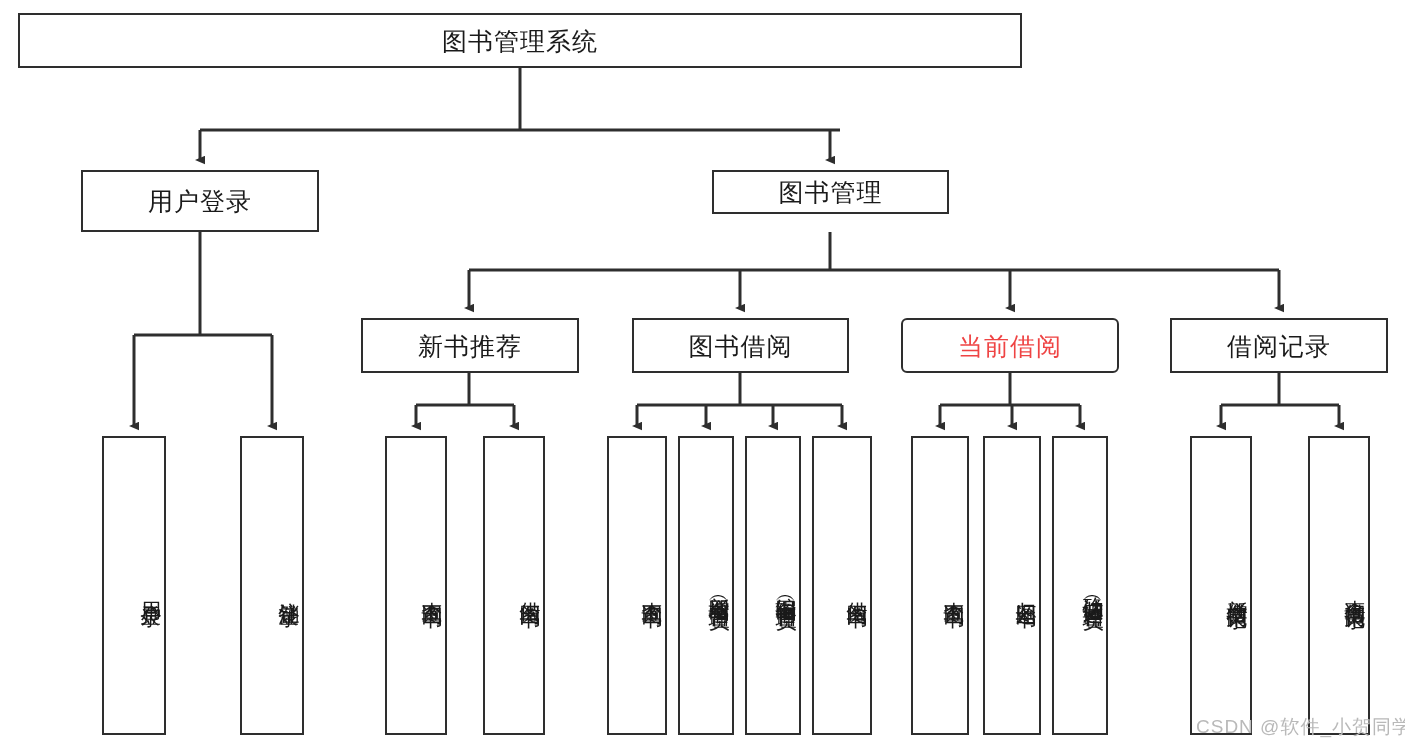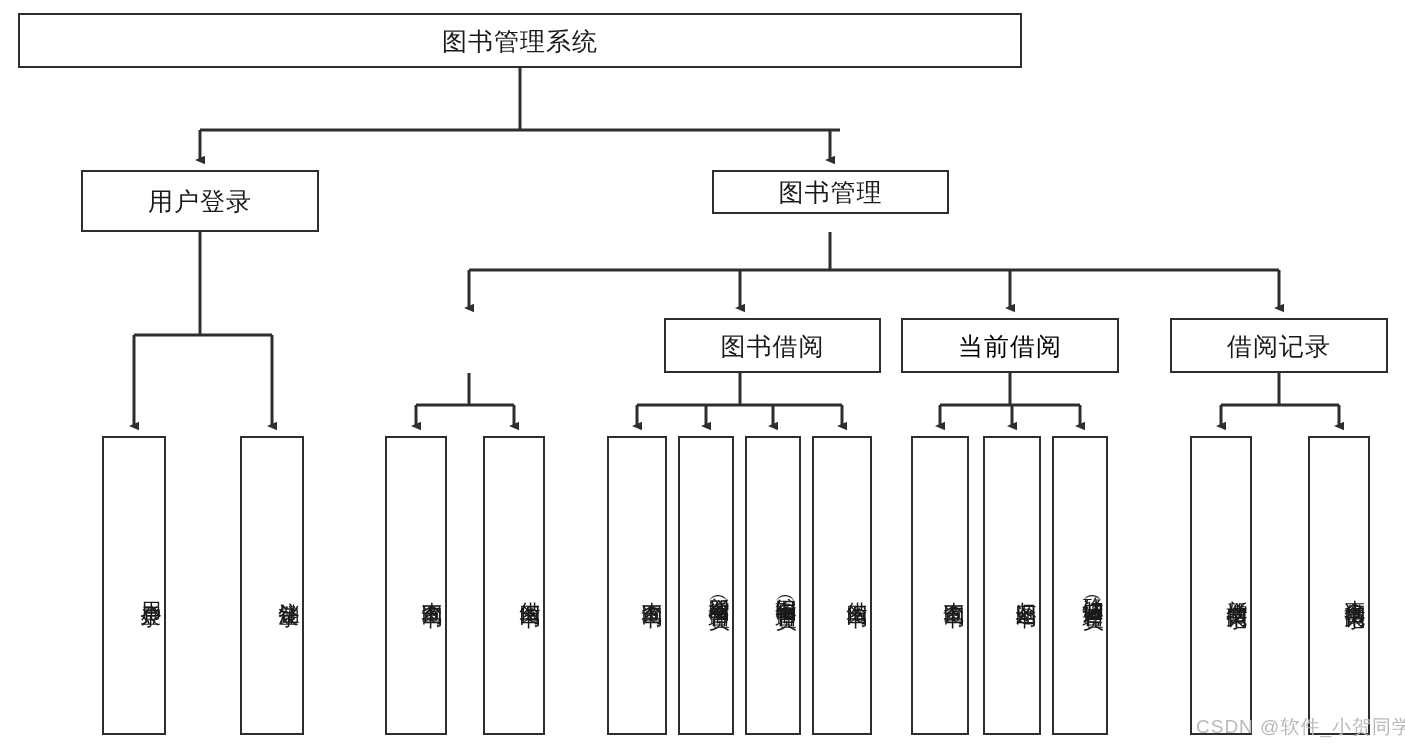--- a/index.html
+++ b/index.html
@@ -123,24 +123,27 @@
     <span>图书管理系统</span>
   </div>
 
   <div class="node horiz" style="left: 81px; top: 170px; width: 238px; height: 62px; border-color: rgb(46, 46, 46); background: rgb(255, 255, 255); color: rgb(26, 26, 26);">
     <span>用户登录</span>
   </div>
   <div class="node horiz" style="left: 712px; top: 170px; width: 237px; height: 44px; border-color: rgb(46, 46, 46); background: rgb(255, 255, 255); color: rgb(26, 26, 26);">
     <span>图书管理</span>
   </div>
 
-  <div class="node horiz" style="left: 632px; top: 318px; width: 217px; height: 55px; border-color: rgb(46, 46, 46); background: rgb(255, 255, 255); color: rgb(26, 26, 26); margin-left: 32px;">
+  <div class="node horiz" style="left: 361px; top: 318px; width: 218px; height: 55px; border-color: rgb(46, 46, 46); background: rgb(255, 255, 255); color: rgb(26, 26, 26);">
+    <span>新书推荐</span>
+  </div>
+  <div class="node horiz" style="left: 632px; top: 318px; width: 217px; height: 55px; border-color: rgb(46, 46, 46); background: rgb(255, 255, 255); color: rgb(26, 26, 26);">
     <span>图书借阅</span>
   </div>
-  <div class="node horiz" style="left: 901px; top: 318px; width: 218px; height: 55px; border-color: rgb(46, 46, 46); background: rgb(255, 255, 255); color: #000000;">
+  <div class="node horiz" style="left: 901px; top: 318px; width: 218px; height: 55px; border-color: rgb(46, 46, 46); background: rgb(255, 255, 255); color: #ef4444; border-radius: 6px;">
     <span>当前借阅</span>
   </div>
   <div class="node horiz" style="left: 1170px; top: 318px; width: 218px; height: 55px; border-color: rgb(46, 46, 46); background: rgb(255, 255, 255); color: rgb(26, 26, 26);">
     <span>借阅记录</span>
   </div>
 
   <div class="node vert" style="left: 102px; top: 436px; width: 64px; height: 299px; border-color: rgb(46, 46, 46); background: rgb(255, 255, 255); color: rgb(26, 26, 26);">
     <span class="vtext">用户登录</span>
   </div>
   <div class="node vert" style="left: 240px; top: 436px; width: 64px; height: 299px; border-color: rgb(46, 46, 46); background: rgb(255, 255, 255); color: rgb(26, 26, 26);">

